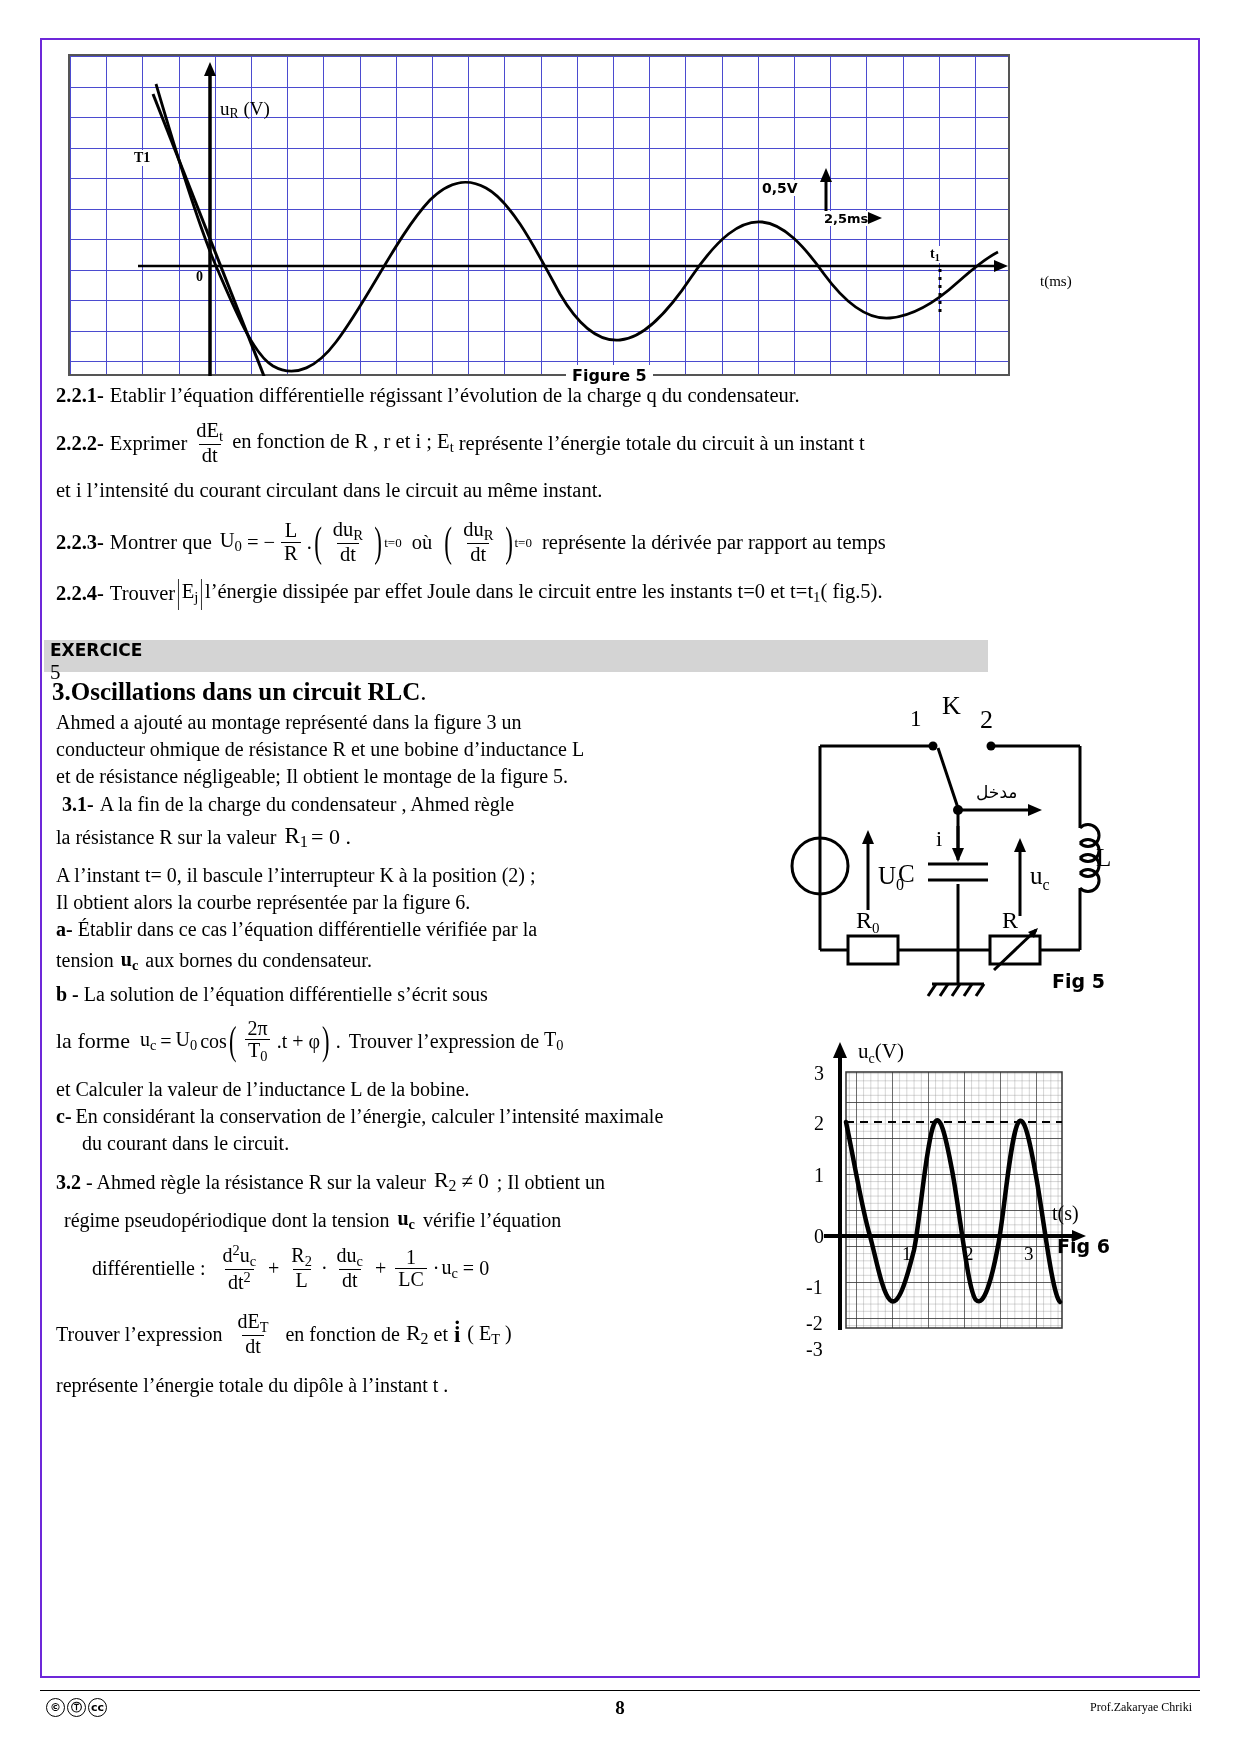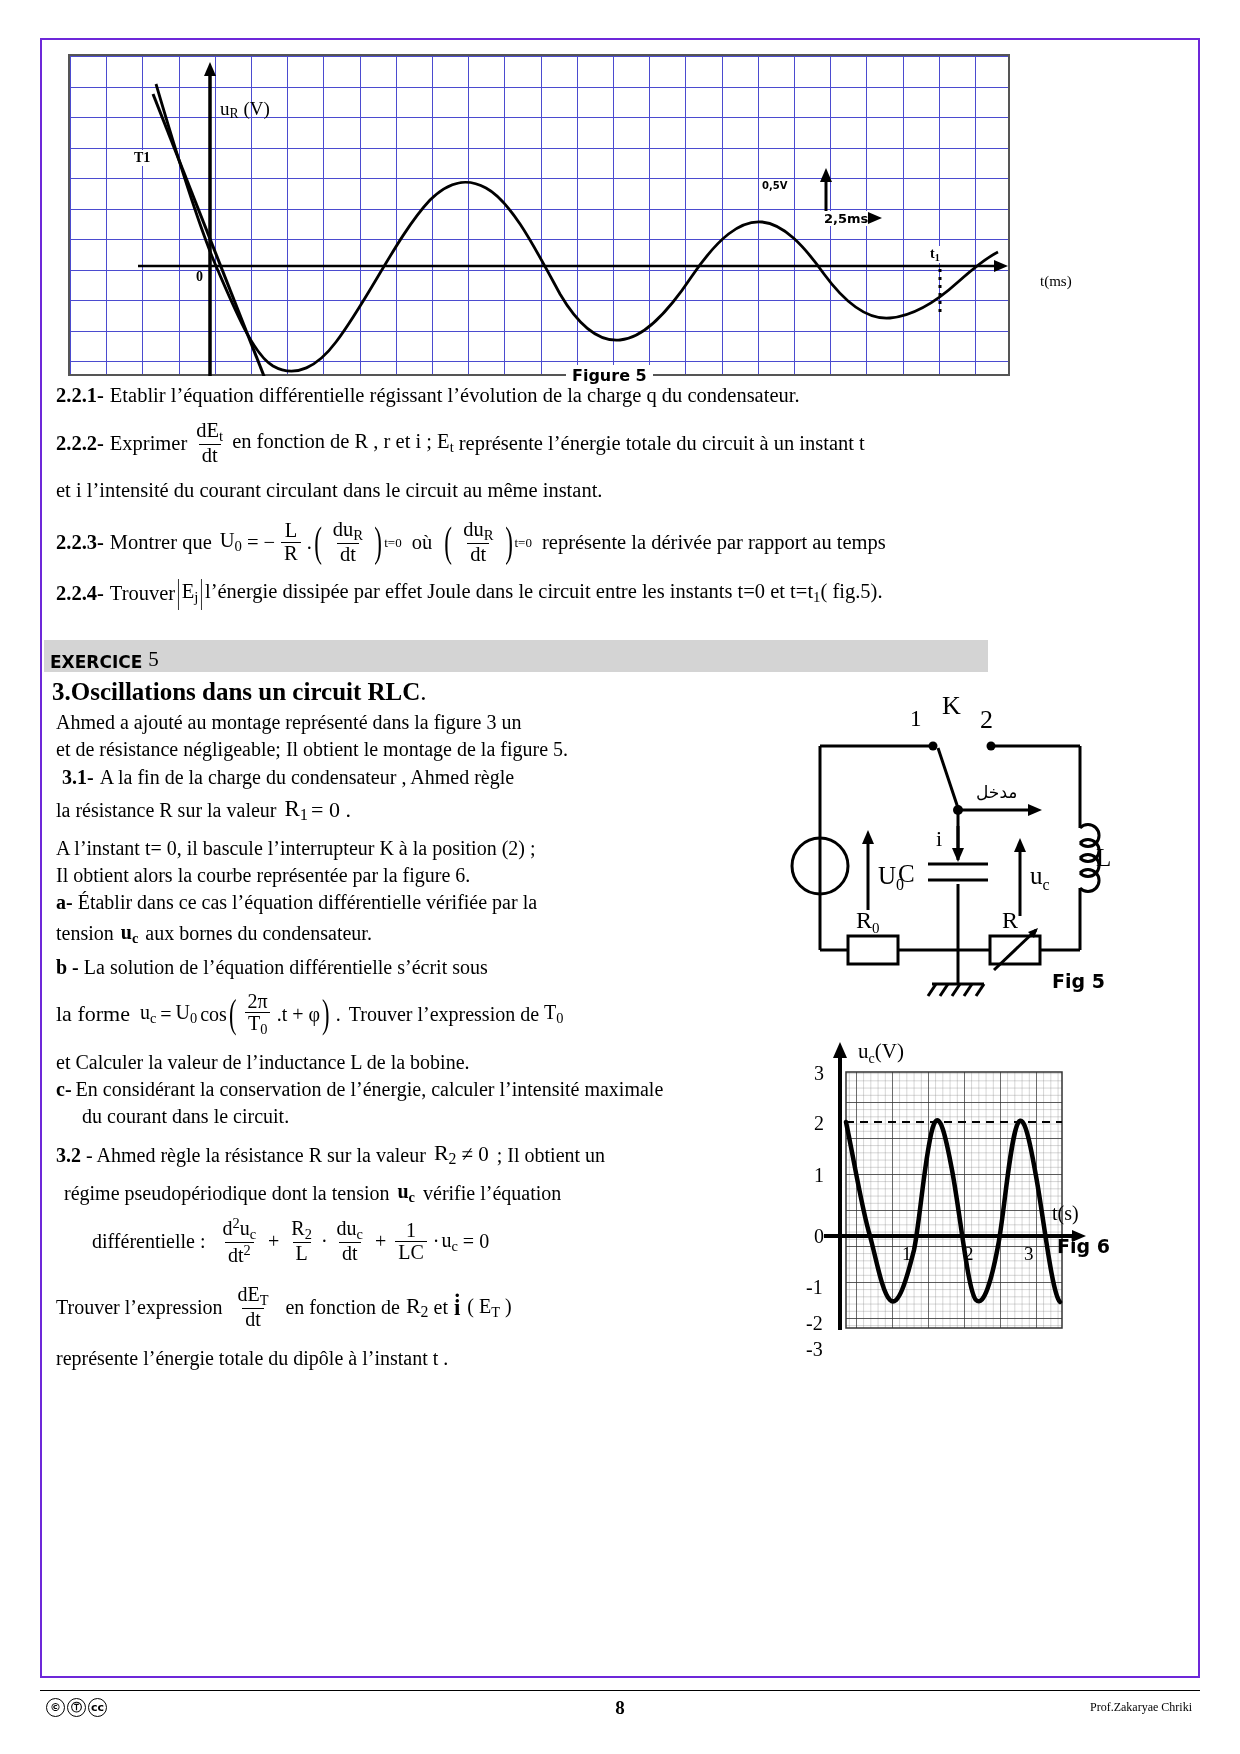--- a/index.html
+++ b/index.html
@@ -30,41 +30,41 @@
       repeating-linear-gradient(to right, #000 0 1px, transparent 1px 72.4px),
       repeating-linear-gradient(to bottom, #000 0 1px, transparent 1px 61px);
     border:2px solid #555;
   }
   .fig5-svg{ position:absolute; left:0; top:0; }
   .lbl{ position:absolute; font-family:"Liberation Serif", serif; }
   .lbl-ur{ left:152px; top:44px; font-size:19px; }
   .lbl-t1grid{ left:66px; top:96px; font-size:14px; font-weight:bold; color:#000; background:#fff; }
   .lbl-zero{ left:128px; top:215px; font-size:14px; font-weight:bold; }
   .lbl-tms{ left:972px; top:219px; font-size:15px; }
-  .lbl-05v{ left:694px; top:126px; font-size:10px; font-weight:bold; font-family:"DejaVu Sans",sans-serif; background:#fff; }
+  .lbl-05v{ left:694px; top:126px; font-size:14px; font-weight:bold; font-family:"DejaVu Sans",sans-serif; background:#fff; }
   .lbl-25ms{ left:756px; top:157px; font-size:13px; font-weight:bold; font-family:"DejaVu Sans",sans-serif; background:#fff;}
   .lbl-t1{ left:862px; top:192px; font-size:14px; font-weight:bold; background:#fff; }
   .lbl-fig5{ left:498px; top:311px; font-size:16px; font-weight:bold; font-family:"DejaVu Sans",sans-serif; background:#fff; padding:1px 6px;}
   .sub{ font-size:0.72em; vertical-align:-0.25em; }
   .sup{ font-size:0.72em; vertical-align:0.5em; }
   
   .qblock{ position:absolute; left:14px; top:345px; width:1132px; }
   .qline{ font-size:20.5px; line-height:1.0; margin:0 0 6px 0; display:flex; align-items:center; flex-wrap:wrap; }
   .qnum{ font-weight:bold; margin-right:6px; }
   .frac{ display:inline-flex; flex-direction:column; align-items:center; vertical-align:middle;
          margin:0 6px; line-height:1.05; }
   .frac .num{ padding:0 3px; }
   .frac .den{ border-top:1.4px solid #000; padding:0 3px; }
   .paren{ font-size:2.05em; font-weight:300; line-height:0.55; display:inline-block;
           transform:scaleX(0.55); margin:0 -1px; }
   .bigbar{ display:inline-block; font-size:1.6em; line-height:0.6; transform:scaleX(0.5); }
   
   .exbar{
     position:absolute; left:2px; top:600px; width:944px; height:32px;
-    background:#d4d4d4; display:flex; align-items:flex-end;
+    background:#d4d4d4; display:flex; align-items:flex-start;flex-direction:column;
   }
   .exbar span.e1{ font-family:"DejaVu Sans",sans-serif; font-weight:bold; font-size:17px; margin-left:6px; }
   .exbar span.e2{ font-family:"Liberation Serif",serif; font-size:21px; margin-left:6px; }
   
   .ex5-title{ position:absolute; left:10px; top:638px; font-size:25px; font-weight:bold; }
   .ex5-text{ position:absolute; left:14px; top:672px; width:720px; font-size:20px; line-height:1.0; }
   .tline{ margin:0 0 7px 0; display:flex; align-items:center; flex-wrap:wrap; }
   .b{ font-weight:bold; }
   
   .circuit{ position:absolute; left:738px; top:648px; width:330px; height:330px; }
@@ -199,20 +199,23 @@
   <div class="ex5-title">
     <span>3.Oscillations dans un circuit RLC</span><span style="font-weight:normal;">.</span>
   </div>
 
   <div class="ex5-text">
 
     <div class="tline">
         <span>Ahmed  a ajouté au  montage représenté dans la figure 3  un</span>
       </div>
     <div class="tline">
+        <span>conducteur ohmique de résistance R  et une bobine d’inductance L</span>
+      </div>
+    <div class="tline">
         <span>et de résistance négligeable; Il obtient le montage de la figure 5.</span>
       </div>
 
     <div class="tline" style="margin-top:8px;">
       <span class="b" style="margin-left:6px;margin-right:6px;">3.1-</span>
       <span>A la fin de la charge du condensateur , Ahmed  règle</span>
     </div>
     <div class="tline" style="margin-top:10px;">
       <span>la  résistance  R  sur  la valeur</span>
       <span style="margin-left:8px;font-size:23px;"><span>R</span><span class="sub">1</span></span>

